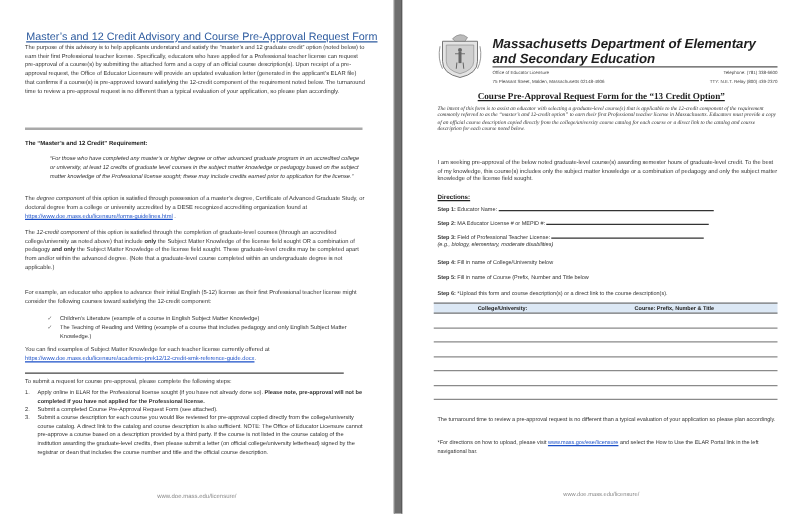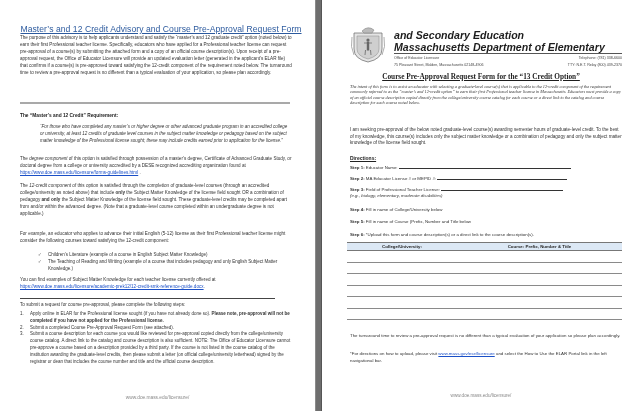--- a/index.html
+++ b/index.html
@@ -5,21 +5,21 @@
   * { box-sizing: border-box; margin: 0; padding: 0; }
   html, body { width: 640px; height: 411px; overflow: hidden; background: #ffffff; }
   body { position: relative; font-family: "Liberation Sans", sans-serif; color: #222; }
 
   .page { position: absolute; top: 0; height: 411px; background: #fff; overflow: hidden; }
   .page-left { left: 0; width: 315px; }
   .page-right { left: 322px; width: 318px; }
   .gutter { position: absolute; left: 315px; top: 0; width: 7px; height: 411px; background: #6e6e6e; border-left: 1px solid #8a8a8a; border-right: 1px solid #555; }
 
   
-  .l-title { position: absolute; left: 20px; top: 24px; width: 282px; text-align: center; font-size: 8.6px; font-weight: normal; color: #2c5a9e; text-decoration: underline; letter-spacing: 0.05px; }
+  .l-title { position: absolute; left: 20px; top: 24px; width: 282px; text-align: right; font-size: 8.6px; font-weight: normal; color: #2c5a9e; text-decoration: underline; letter-spacing: 0.05px; }
   .l-body { position: absolute; left: 20px; width: 274px; font-size: 4.6px; line-height: 6.9px; color: #333; }
   .l-intro { top: 35px; }
   .l-rule { position: absolute; left: 20px; top: 102px; width: 270px; height: 2px; background: #a9a9a9; }
   .l-heading { position: absolute; left: 20px; top: 113px; font-size: 4.8px; font-weight: bold; color: #222; }
   .l-quote { position: absolute; left: 40px; top: 124px; width: 250px; font-size: 4.5px; line-height: 6.8px; font-style: italic; color: #333; }
   .l-degree { top: 156px; }
   .l-credit { top: 183px; }
   .l-example { top: 231px; }
   .l-checks { position: absolute; left: 38px; top: 252px; width: 256px; font-size: 4.5px; line-height: 6.8px; color: #333; }
   .l-checks .row { display: flex; }
@@ -128,22 +128,22 @@
     <circle cx="18" cy="15" r="1.6" fill="#666"></circle>
     <rect x="16.8" y="16.5" width="2.4" height="9" fill="#666"></rect>
     <line x1="14" y1="18" x2="22" y2="18" stroke="#666" stroke-width="0.7"></line>
     <line x1="15.5" y1="25" x2="15" y2="30" stroke="#666" stroke-width="0.8"></line>
     <line x1="20.5" y1="25" x2="21" y2="30" stroke="#666" stroke-width="0.8"></line>
     <path d="M12 6 Q18 0 24 5 L22 8 L14 8 Z" fill="#bbb" stroke="#777" stroke-width="0.5"></path>
     <path d="M2 12 Q0 22 4 30" fill="none" stroke="#999" stroke-width="0.8"></path>
     <path d="M34 12 Q36 22 32 30" fill="none" stroke="#999" stroke-width="0.8"></path>
   </svg>
   <div class="r-org">
+    <div>Massachusetts Department of Elementary</div>
     <div>and Secondary Education</div>
-    <div>Massachusetts Department of Elementary</div>
   </div>
   <div class="r-org-rule"></div>
   <div class="r-contact r-contact1">
     <span>Office of Educator Licensure</span>
     <span>Telephone: (781) 338-6600</span>
   </div>
   <div class="r-contact r-contact2">
     <span>75 Pleasant Street, Malden, Massachusetts 02148-4906</span>
     <span>TTY: N.E.T. Relay (800) 439-2370</span>
   </div>

